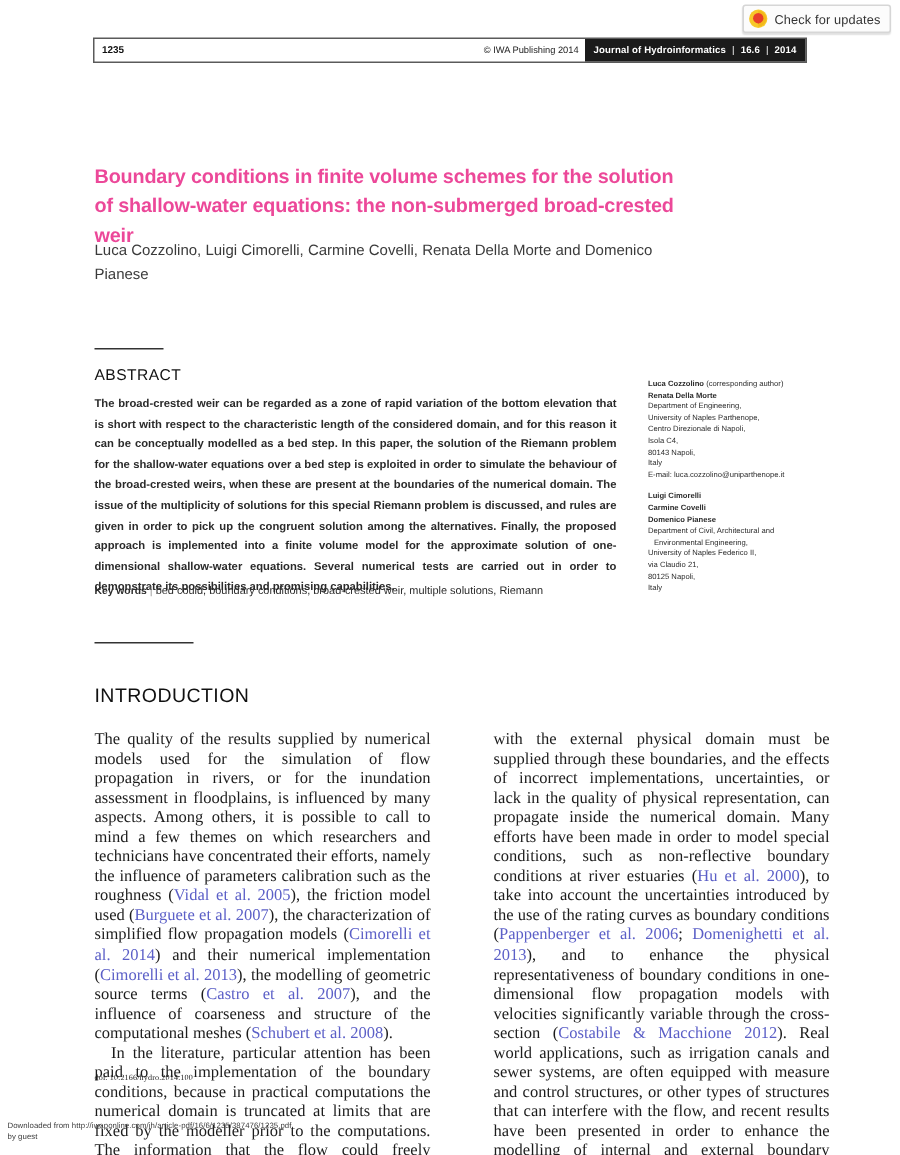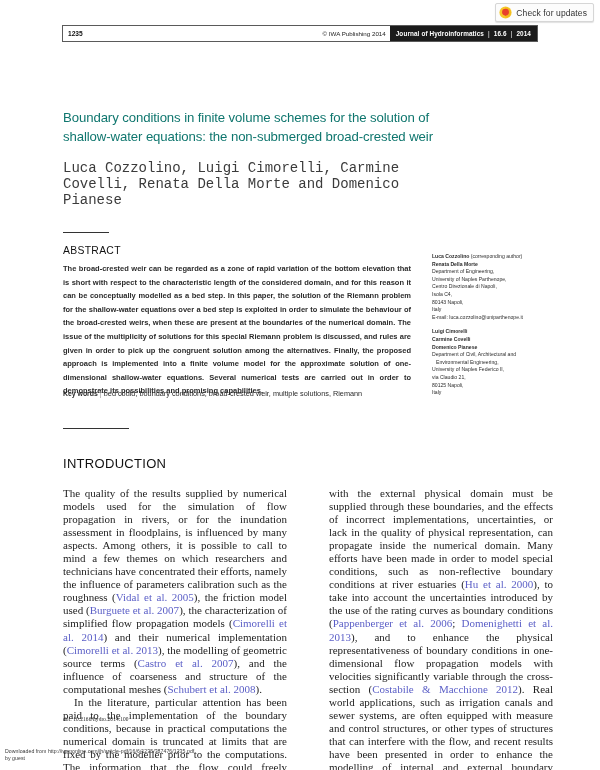--- a/index.html
+++ b/index.html
@@ -85,36 +85,35 @@
   }
   .runhead-journal .sep { padding: 0 4px; font-weight: normal; }
 
   
   .title {
     position: absolute;
     left: 63px;
     top: 99px;
     width: 400px;
     font-size: 13.2px;
-    font-weight: normal;
+    font-weight: bold;
     line-height: 19.5px;
-    color: #0f766e;
+    color: #ec4899;
     letter-spacing: -0.1px;
   }
 
   
   .authors {
     position: absolute;
     left: 63px;
     top: 160px;
     width: 400px;
-    font-size: 14px;
+    font-size: 10px;
     line-height: 16px;
     color: #3b3b3b;
-    font-family: Liberation Mono, monospace;
   }
 
   
   .abstract-rule {
     position: absolute;
     left: 63px;
     top: 232px;
     width: 46px;
     border-top: 1.4px solid #333;
   }

